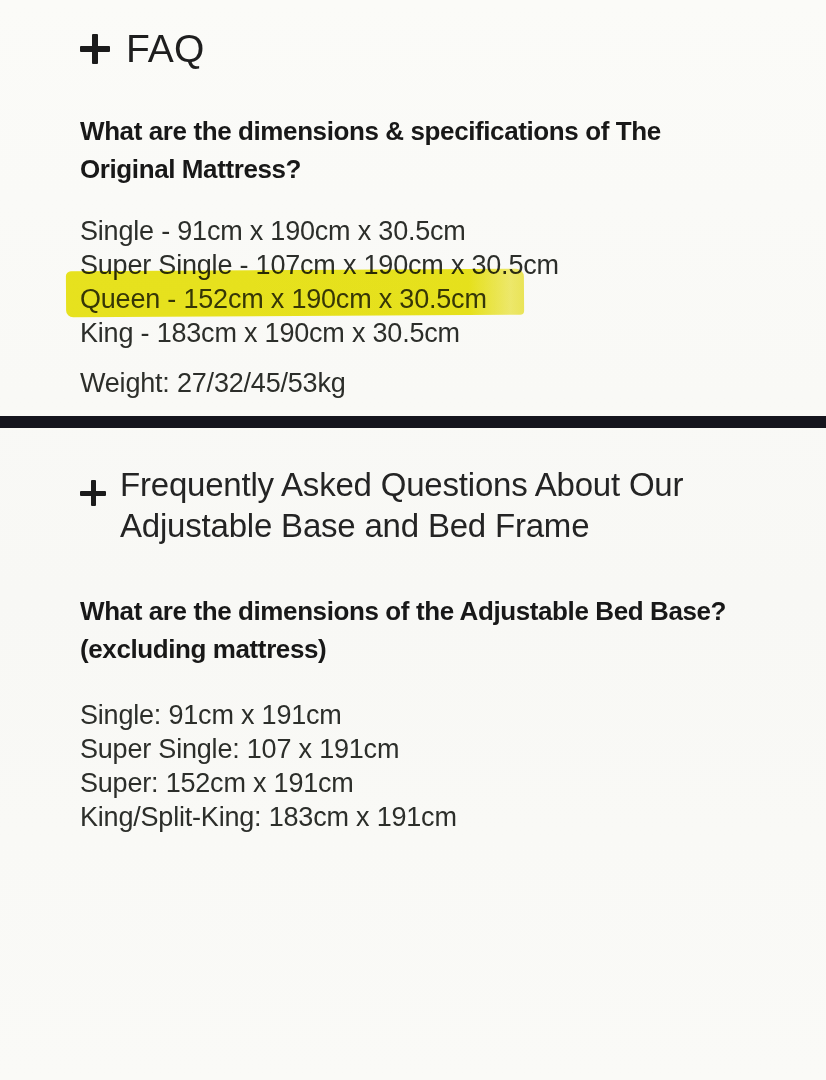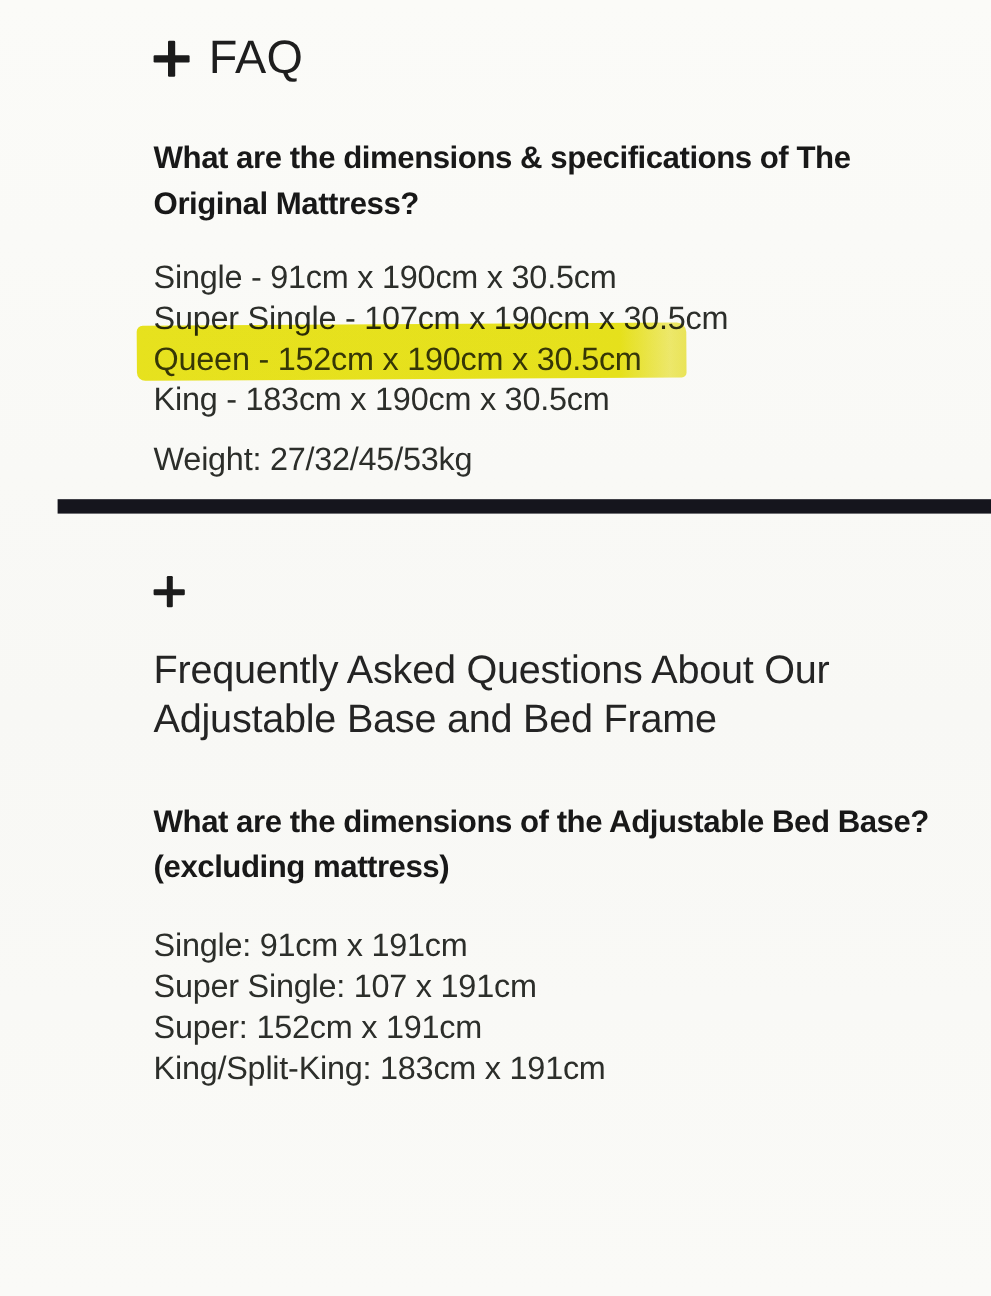--- a/index.html
+++ b/index.html
@@ -8,21 +8,20 @@
     background: #f7f7f4;
     font-family: "Liberation Sans", "DejaVu Sans", sans-serif;
     overflow: hidden;
   }
   .page {
     width: 826px; height: 1080px;
     background: linear-gradient(180deg, #fbfbf8 0%, #f8f8f5 55%, #fafaf7 100%);
     box-sizing: border-box;
     padding-top: 26px;
     position: relative;
-    padding-left: 48px;
   }
   .pad { padding-left: 80px; padding-right: 52px; }
 
   
   .faq-header {
     display: flex; align-items: center; gap: 16px;
     cursor: pointer;
   }
   .plus-icon { position: relative; flex: 0 0 auto; }
   .plus-icon .bar { position: absolute; background: #1b1b1b; border-radius: 1px; }
@@ -34,21 +33,21 @@
   .plus-sm .v { left: 10.5px; top: 0; width: 5px; height: 26px; }
 
   .faq-title {
     font-size: 39px; line-height: 46px; font-weight: 400;
     color: #1e1e1e; letter-spacing: 0.2px;
   }
   .faq-title-multi {
     font-size: 33px; line-height: 41px; font-weight: 400;
     color: #242424; letter-spacing: -0.2px;
   }
-  .faq-header2 { display: flex; gap: 31px; margin-top: 36px; flex-direction: column; }
+  .faq-header2 { display: flex; gap: 14px; margin-top: 36px; }
 
   
   .question { margin-top: 40px; }
   .question .qline {
     font-size: 26px; line-height: 38px; font-weight: 700;
     color: #181818; letter-spacing: -0.4px; white-space: nowrap;
   }
   .question2 { margin-top: 46px; }
 
   

